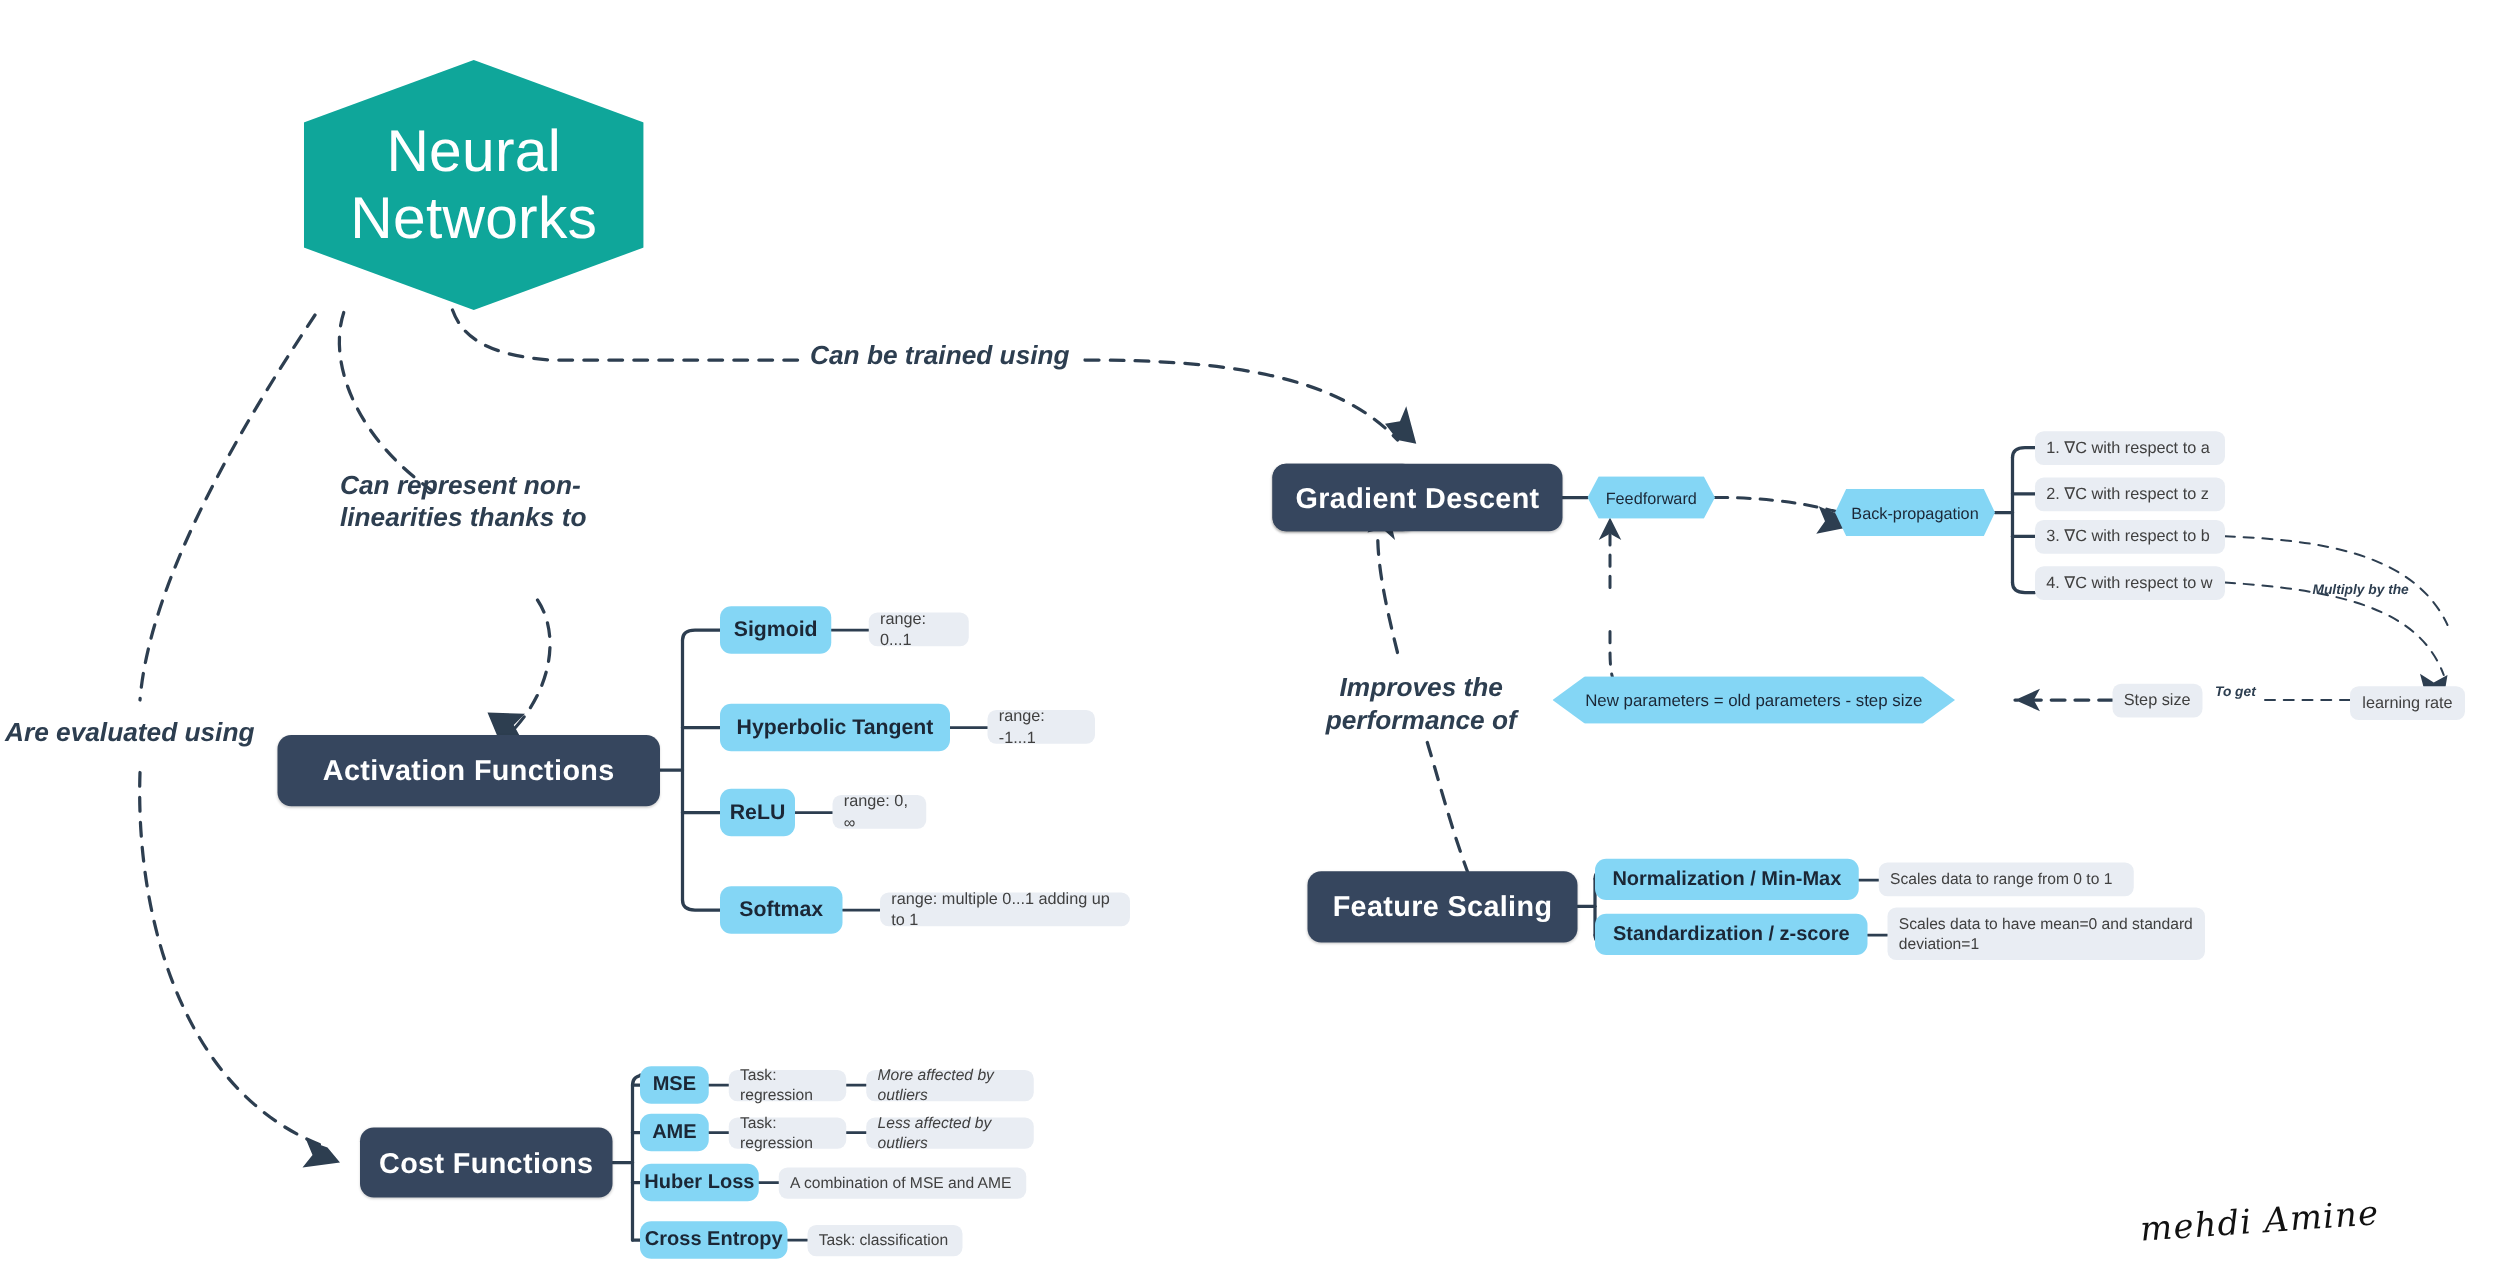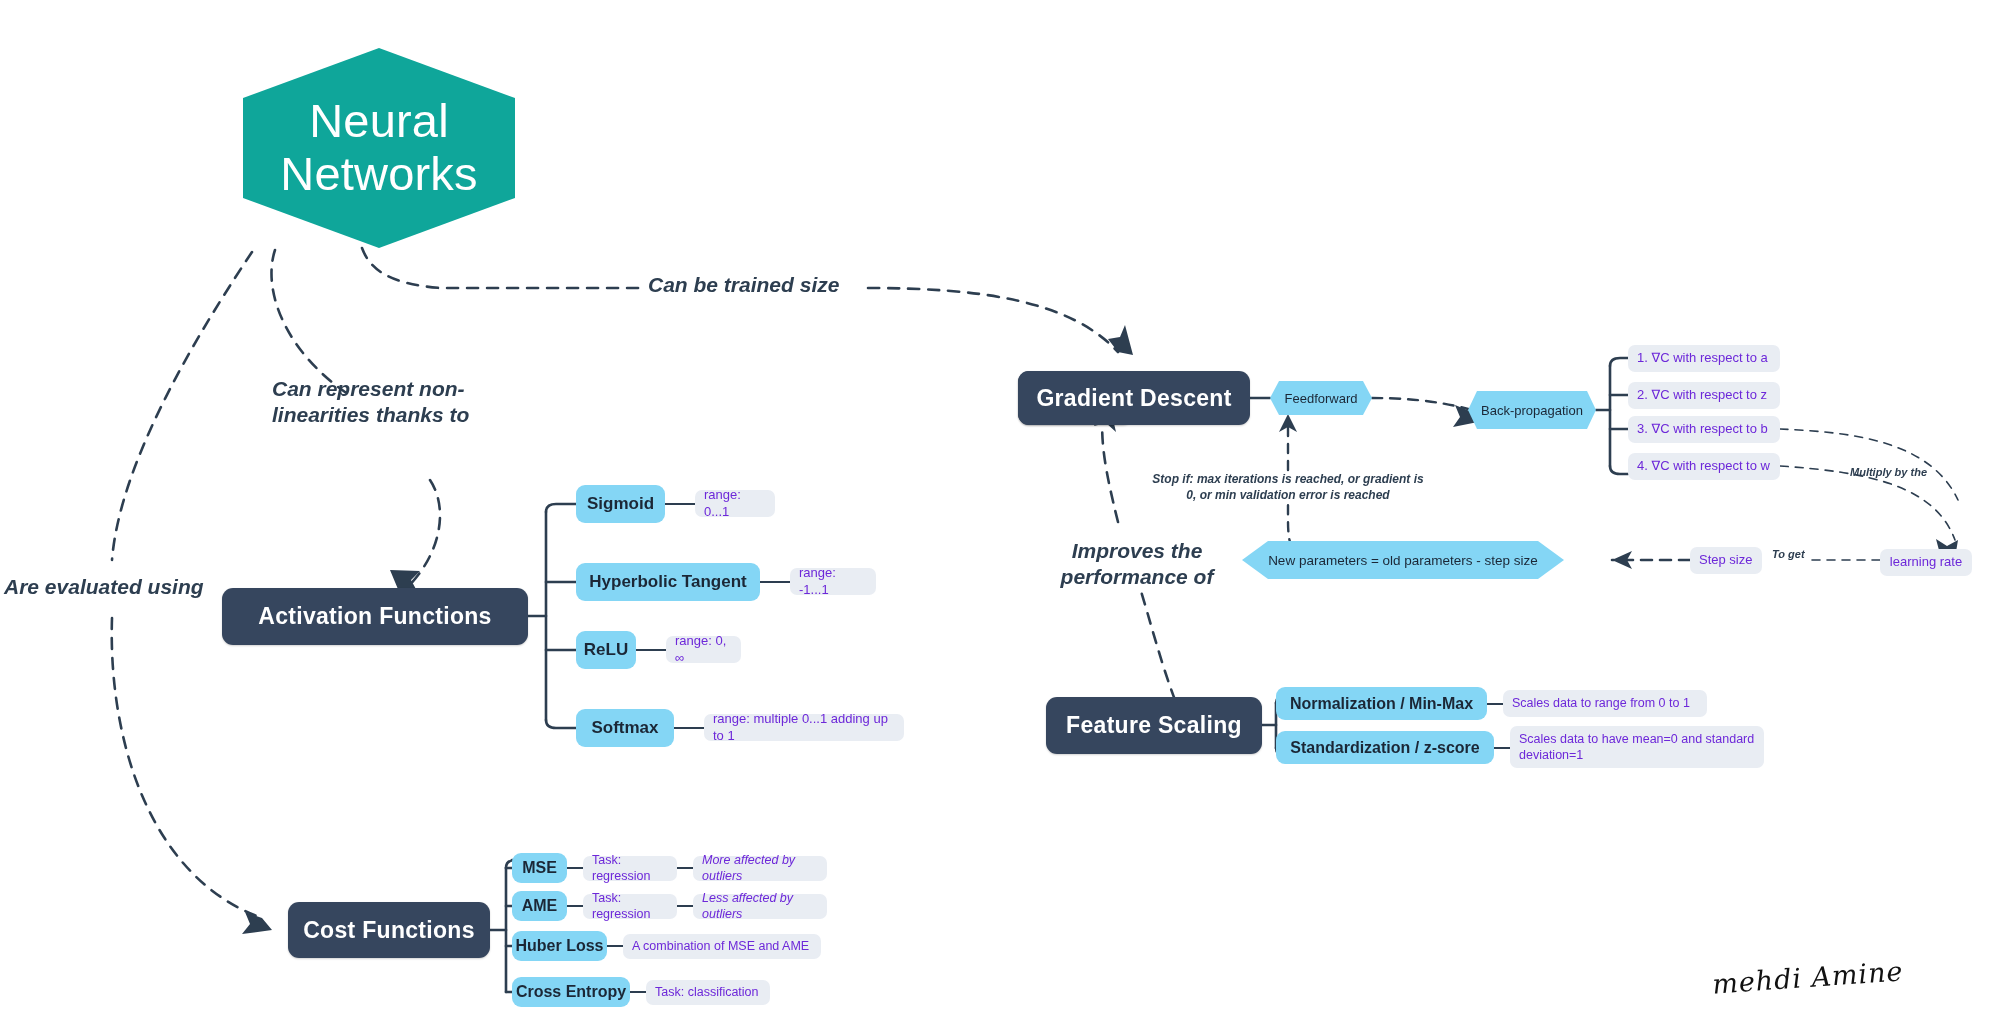--- a/index.html
+++ b/index.html
@@ -69,21 +69,21 @@
   .sub {
     background: #84d6f5;
     color: #1b2736;
     border-radius: 9px;
     font-weight: 700;
   }
 
   
   .chip {
     background: #e9edf3;
-    color: #6d28d9;
+    color: #404040;
     border-radius: 7px;
     font-weight: 400;
     text-align: left;
     justify-content: flex-start;
     padding: 3px 9px;
     line-height: 1.25;
   }
 
   
   .hex {
@@ -212,36 +212,34 @@
       <path d="M 1487 704 L 1503 704" stroke-width="2.2"></path>
       <path d="M 1494 748 L 1510 748" stroke-width="2.2"></path>
     </g>
   </svg>
 
   <div class="node root-hex">
     <span>Neural
 Networks</span>
   </div>
 
-  <div class="rel big" style="left:648px; top:272px;">Can be trained size</div>
+  <div class="rel big" style="left:648px; top:272px;">Can be trained using</div>
 
   <div class="rel big" style="left:272px; top:365px; text-align:left;margin-top:11px;">Can represent non-
 linearities thanks to</div>
 
   <div class="rel big" style="left:4px; top:574px;">Are evaluated using</div>
 
   <div class="rel big" style="left:1052px; top:538px; text-align:center; width:170px;">Improves the
 performance of</div>
 
   <div class="rel tiny" style="left:1850px; top:466px;">Multiply by the</div>
 
   <div class="rel tiny" style="left:1772px; top:548px;">To get</div>
 
-  <div class="note" style="left:1148px; top:472px; width:280px;">Stop if: max iterations is reached, or gradient is
-0, or min validation error is reached</div>
 
   <div class="node topic" style="left:222px; top:588px; width:306px; height:57px; font-size:23px;">
     <span>Activation Functions</span>
   </div>
 
   <div class="node sub" style="left:576px; top:485px; width:89px; height:38px; font-size:17px;">
     <span>Sigmoid</span>
   </div>
   <div class="node chip" style="left:695px; top:490px; width:80px; height:27px; font-size:13px;">
     <span>range: 0...1</span>

